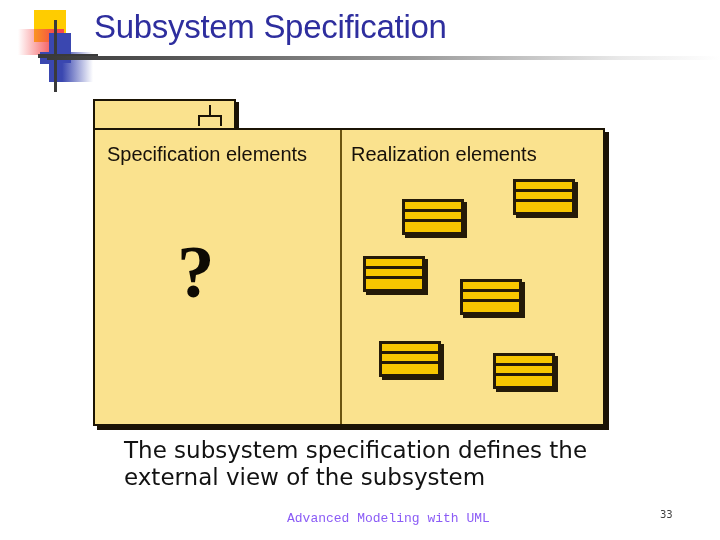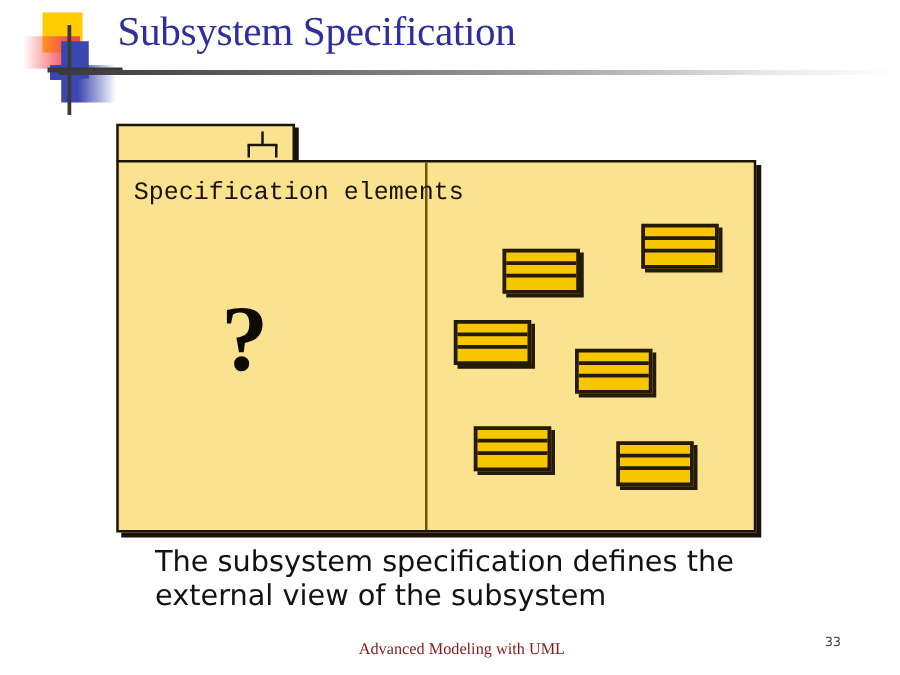--- a/index.html
+++ b/index.html
@@ -80,21 +80,21 @@
     background: #3A3A3A;
   }
 
   
   .slide-title {
     position: absolute;
     left: 94px;
     top: 8px;
     font-size: 33px;
     color: #2E2E9E;
-    font-family: Liberation Serif, serif;
+    font-family: Liberation Sans, sans-serif;
     letter-spacing: -0.3px;
     white-space: nowrap;
   }
   .title-rule {
     position: absolute;
     left: 47px;
     top: 56px;
     width: 673px;
     height: 4px;
     background: linear-gradient(to right, #3A3A3A 0%, #555555 18%, #9a9a9a 55%, #e9e9e9 85%, #ffffff 100%);
@@ -141,21 +141,21 @@
     position: absolute;
     left: 245px;
     top: 0px;
     width: 2px;
     height: 294px;
     background: #6b5410;
   }
   .compartment-header {
     position: absolute;
     top: 13px;
-    font-family: Liberation Mono, monospace;
+    font-family: Liberation Sans, sans-serif;
     font-size: 20px;
     color: #17110a;
     white-space: nowrap;
   }
   .header-spec { left: 12px; }
   .header-real { left: 256px; }
 
   .question-mark {
     position: absolute;
     left: 82px;
@@ -195,22 +195,22 @@
     line-height: 1.17;
     font-family: "DejaVu Sans", sans-serif;
   }
 
   
   .footer-text {
     position: absolute;
     left: 287px;
     top: 511px;
     font-size: 13px;
-    color: #7f1d1d;
-    font-family: Liberation Serif, serif;
+    color: #8b5cf6;
+    font-family: Liberation Mono, monospace;
   }
   .footer-page {
     position: absolute;
     left: 660px;
     top: 509px;
     font-size: 10px;
     color: #3d3d3d;
     font-family: "DejaVu Sans", sans-serif;
   }
 </style>
@@ -240,20 +240,21 @@
       <line x1="29" y1="11" x2="29" y2="21" stroke="#1b1405" stroke-width="2"></line>
     </svg>
   </div>
 
   <div class="package-body">
 
     <div class="compartment-divider"></div>
 
     <div class="compartment-header header-spec">Specification elements</div>
 
+    <div class="compartment-header header-real">Realization elements</div>
 
     <div class="question-mark">?</div>
 
   </div>
 
   <div id="class-box-layer">
       <div class="class-box" style="left: 309px; top: 100px; width: 62px; height: 36px;">
         <div class="cb-row"></div>
         <div class="cb-row"></div>
         <div class="cb-row"></div>

